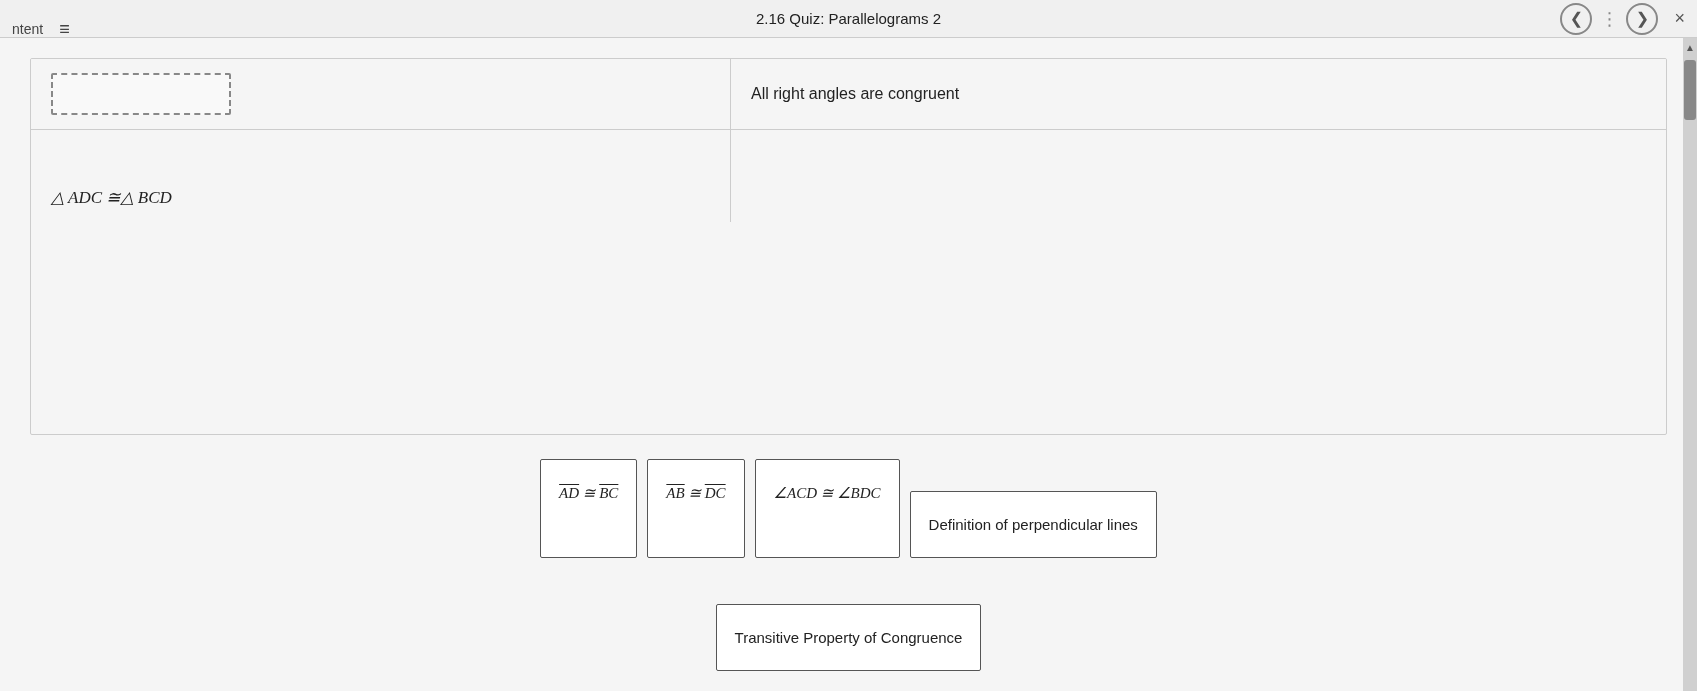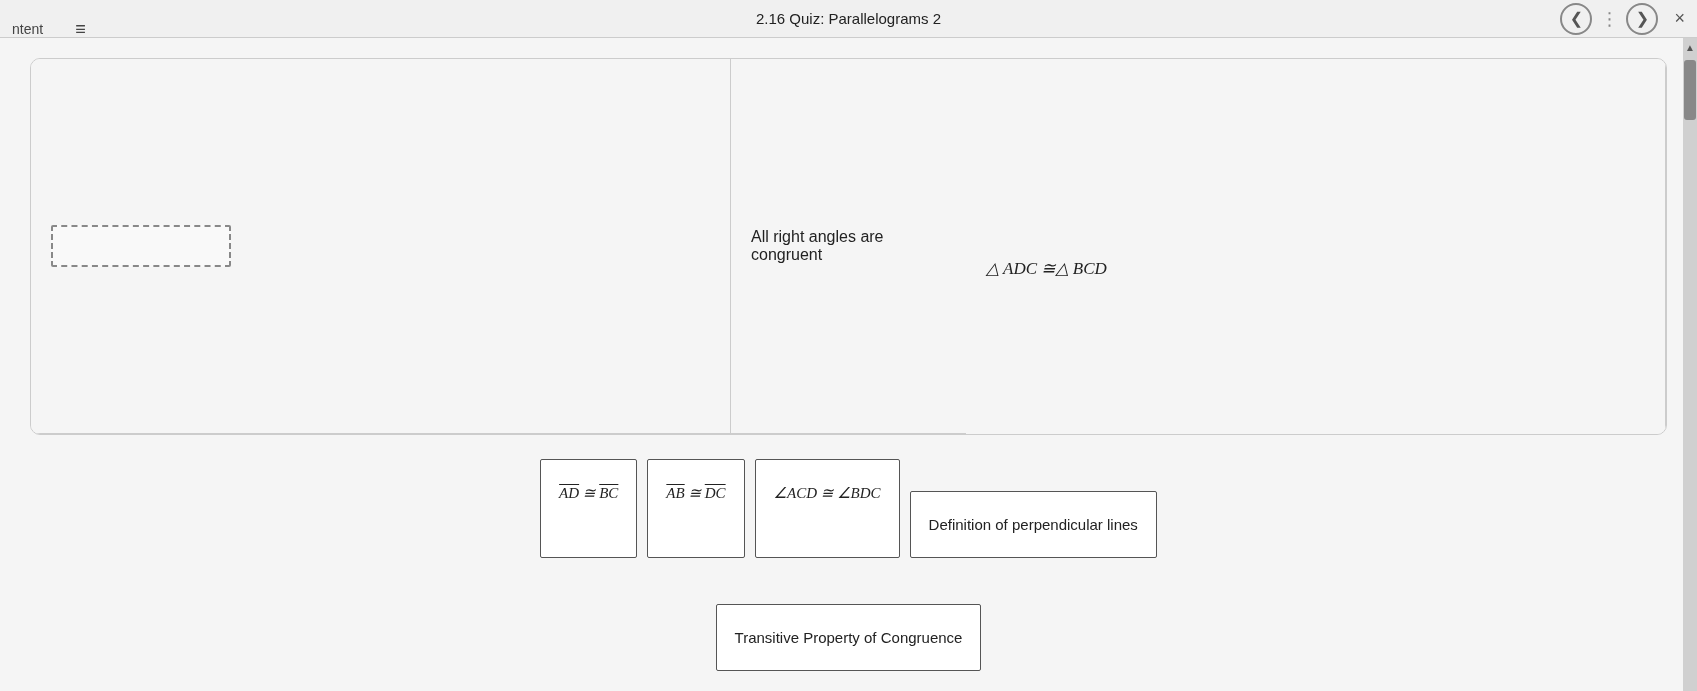--- a/index.html
+++ b/index.html
@@ -22,21 +22,21 @@
       border-bottom: 1px solid #ccc;
       display: flex;
       align-items: center;
       padding: 0 12px;
       z-index: 10;
     }
 
     .top-bar-left {
       display: flex;
       align-items: center;
-      gap: 32px;
+      gap: 16px;
       margin-top: 21px;
     }
 
     .top-bar-ntent {
       font-size: 14px;
       color: #444;
     }
 
     .top-bar-hamburger {
       font-size: 18px;
@@ -90,24 +90,24 @@
       display: flex;
       flex-direction: column;
       padding: 20px 30px;
     }
 
     
     .proof-area {
       background: #f5f5f5;
       flex: 1;
       display: flex;
-      flex-direction: row;
+      flex-direction: column;
       gap: 0;
       border: 1px solid #ccc;
-      border-radius: 10px;
+      border-radius: 2px;
       overflow: hidden;
       max-height: 380px;
     }
 
     .proof-row {
       display: flex;
       border-bottom: 1px solid #ccc;
       min-height: 70px;
       align-items: stretch;
     }

